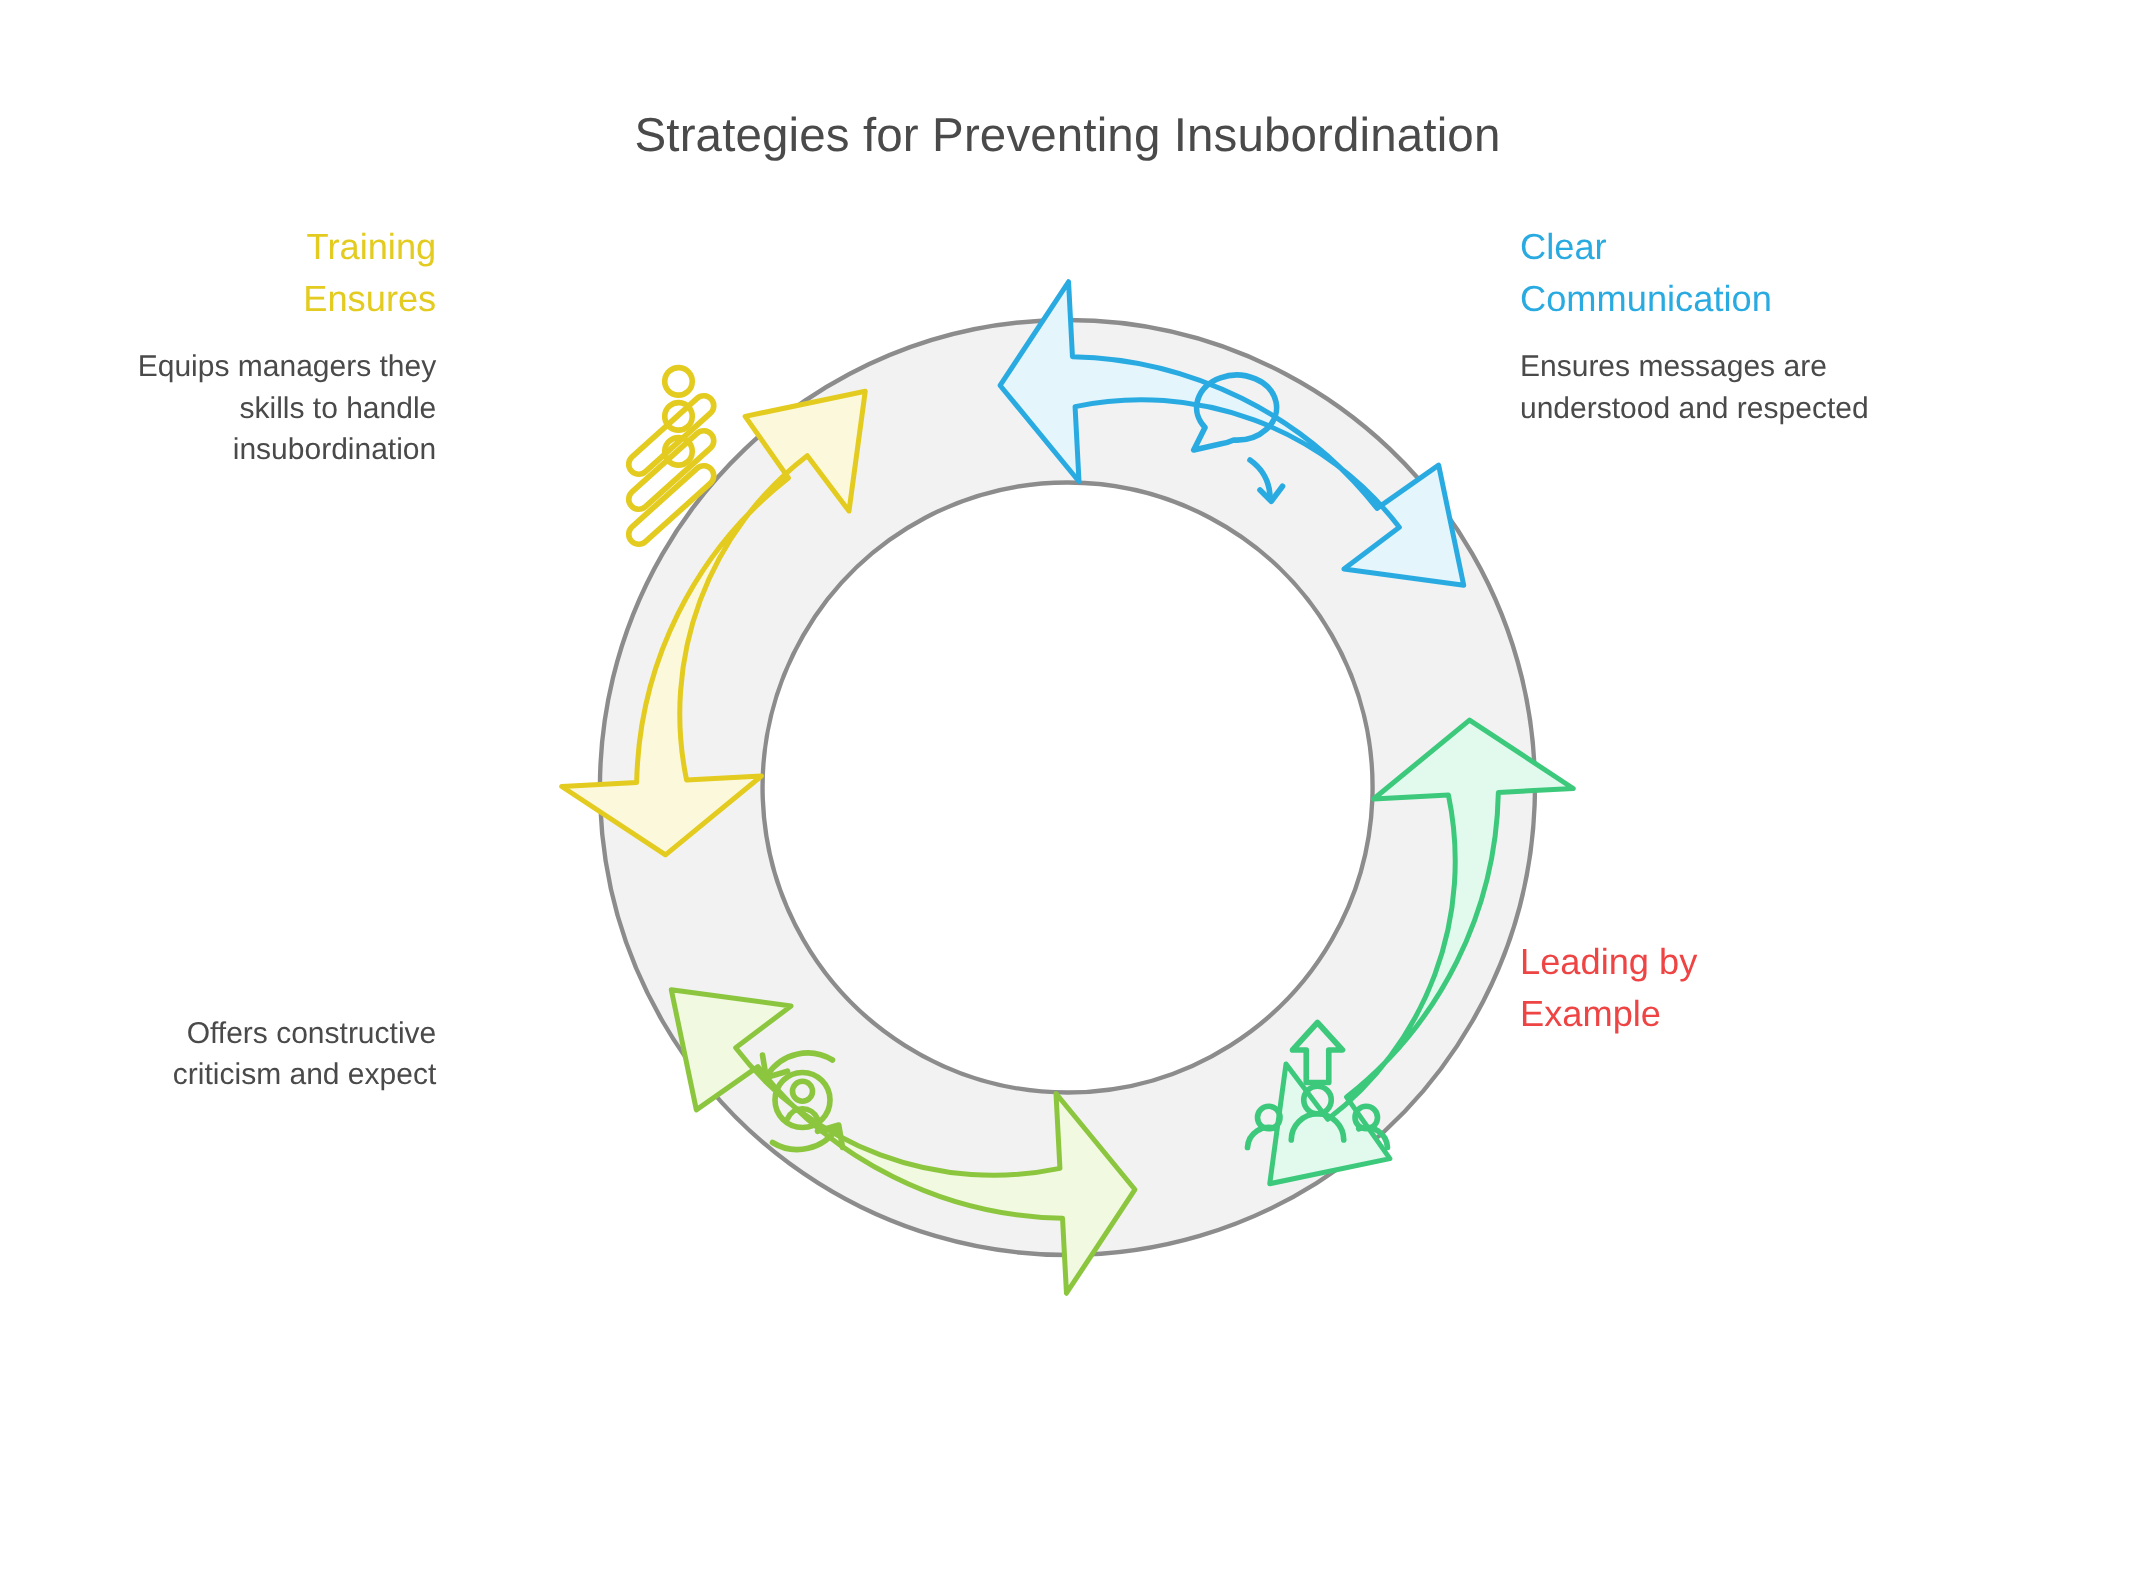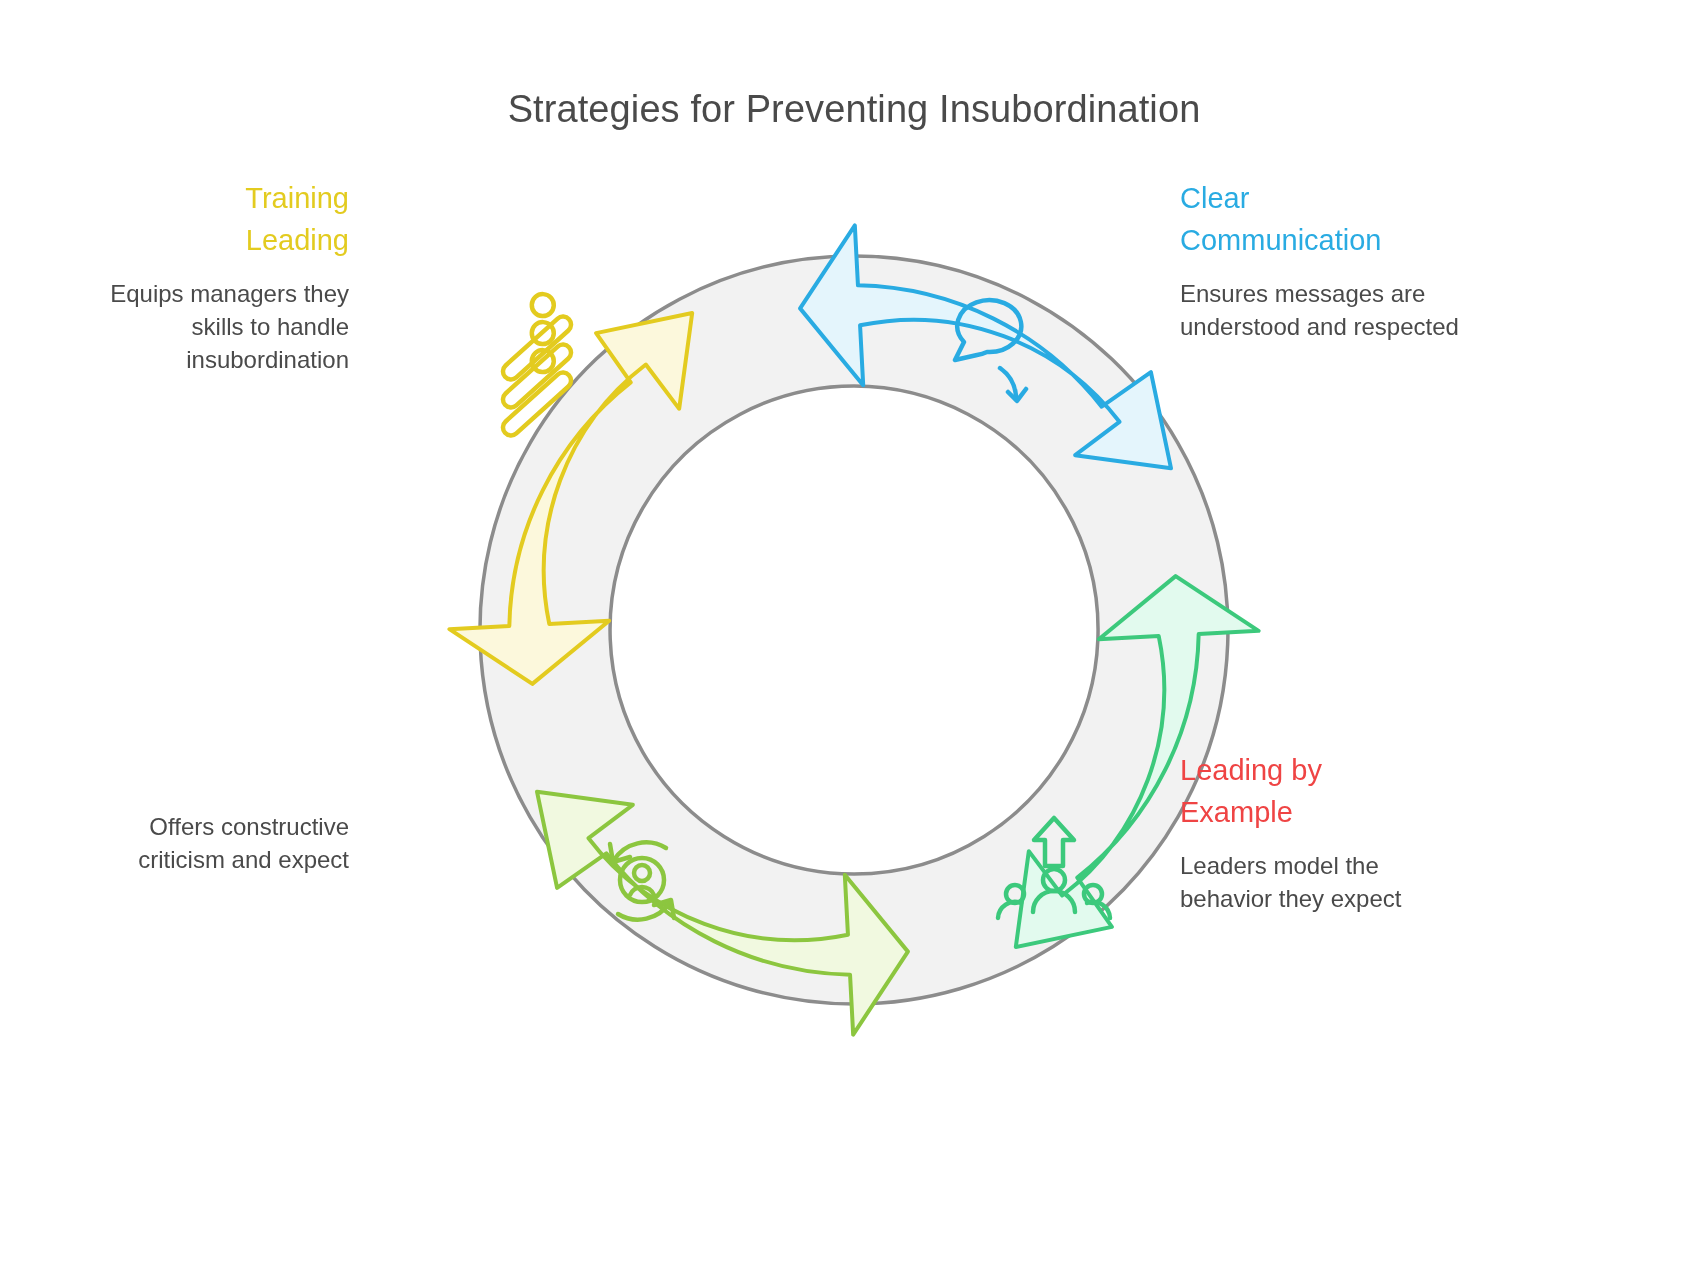--- a/index.html
+++ b/index.html
@@ -54,21 +54,21 @@
     margin: 0 0 16px 0;
   }
   .block .body {
     font-size: 24px;
     font-weight: 400;
     line-height: 1.38;
     color: #4a4a4a;
     margin: 0;
   }
 
-  .block.right { left: 1180px; text-align: left; }
+  .block.right { left: 1216px; text-align: left; }
   .block.left  { left: 64px;  text-align: right; }
 
   #block-training      { top: 177px; }
   #block-communication { top: 177px; }
   #block-feedback      { top: 810px; }
   #block-leading       { top: 749px; }
 
   .c-yellow { color: #e3cb1f; }
   .c-blue   { color: #29abe2; }
   .c-green  { color: #ef4444; }
@@ -179,21 +179,21 @@
         <rect x="120" y="196" width="86" height="16" rx="8" transform="rotate(-42 163 204)"></rect>
         <circle cx="196" cy="176" r="11" transform="rotate(-42 163 204)"></circle>
       </g>
     </g>
 
   </svg>
 
   <div class="block left" id="block-training">
     <div class="heading c-yellow">
       <span>Training</span><br>
-      <span>Leading</span>
+      <span>Ensures</span>
     </div>
     <p class="body">Equips managers they skills to handle insubordination</p>
   </div>
 
   <div class="block right" id="block-communication">
     <div class="heading c-blue">
       <span>Clear</span><br>
       <span>Communication</span>
     </div>
     <p class="body">Ensures messages are understood and respected</p>
@@ -201,16 +201,15 @@
 
   <div class="block left" id="block-feedback">
     <p class="body">Offers constructive criticism and expect</p>
   </div>
 
   <div class="block right" id="block-leading">
     <div class="heading c-green">
       <span>Leading by</span><br>
       <span>Example</span>
     </div>
-    <p class="body">Leaders model the behavior they expect</p>
   </div>
 
 </div>
 
 </body></html>

